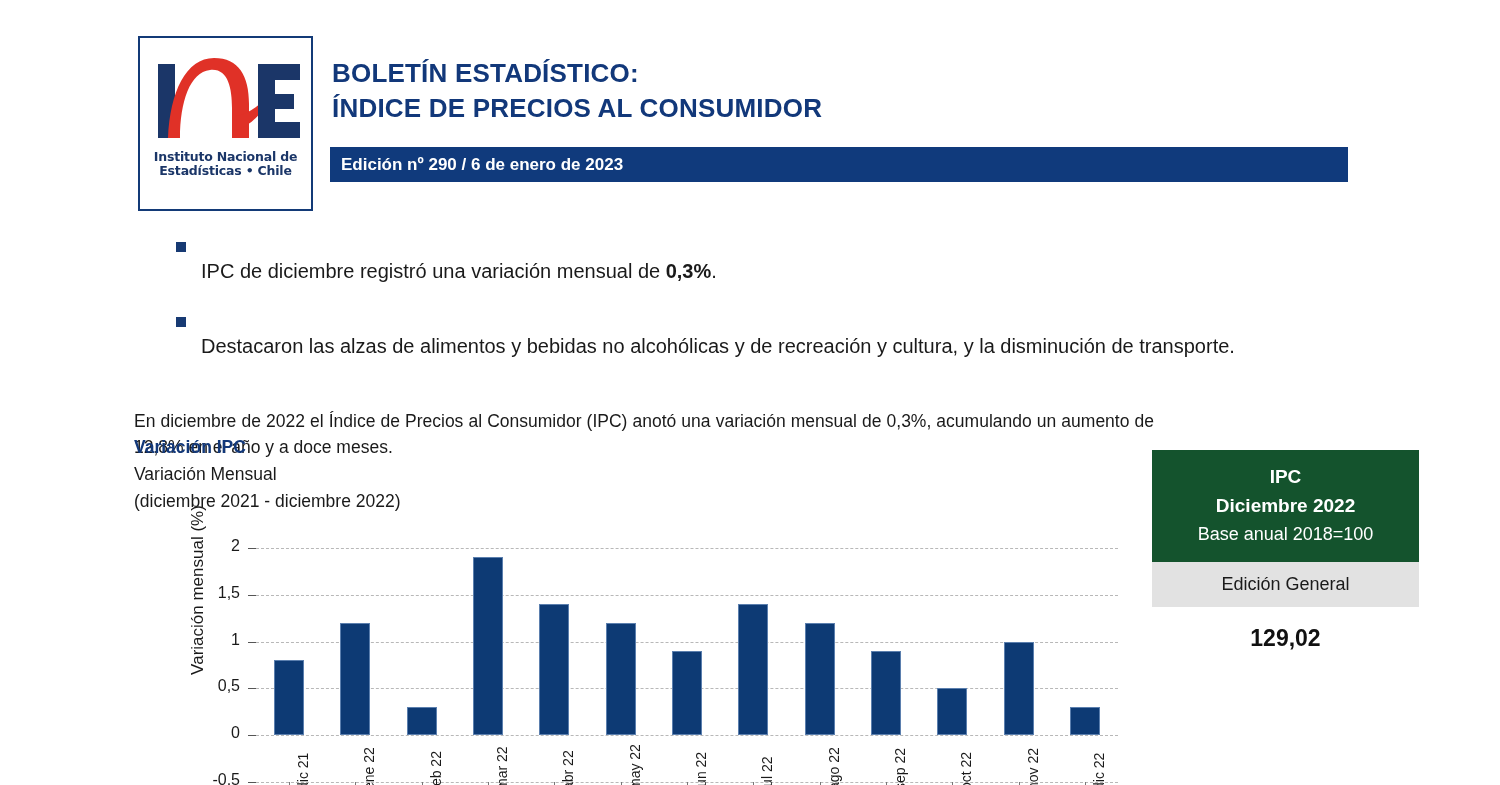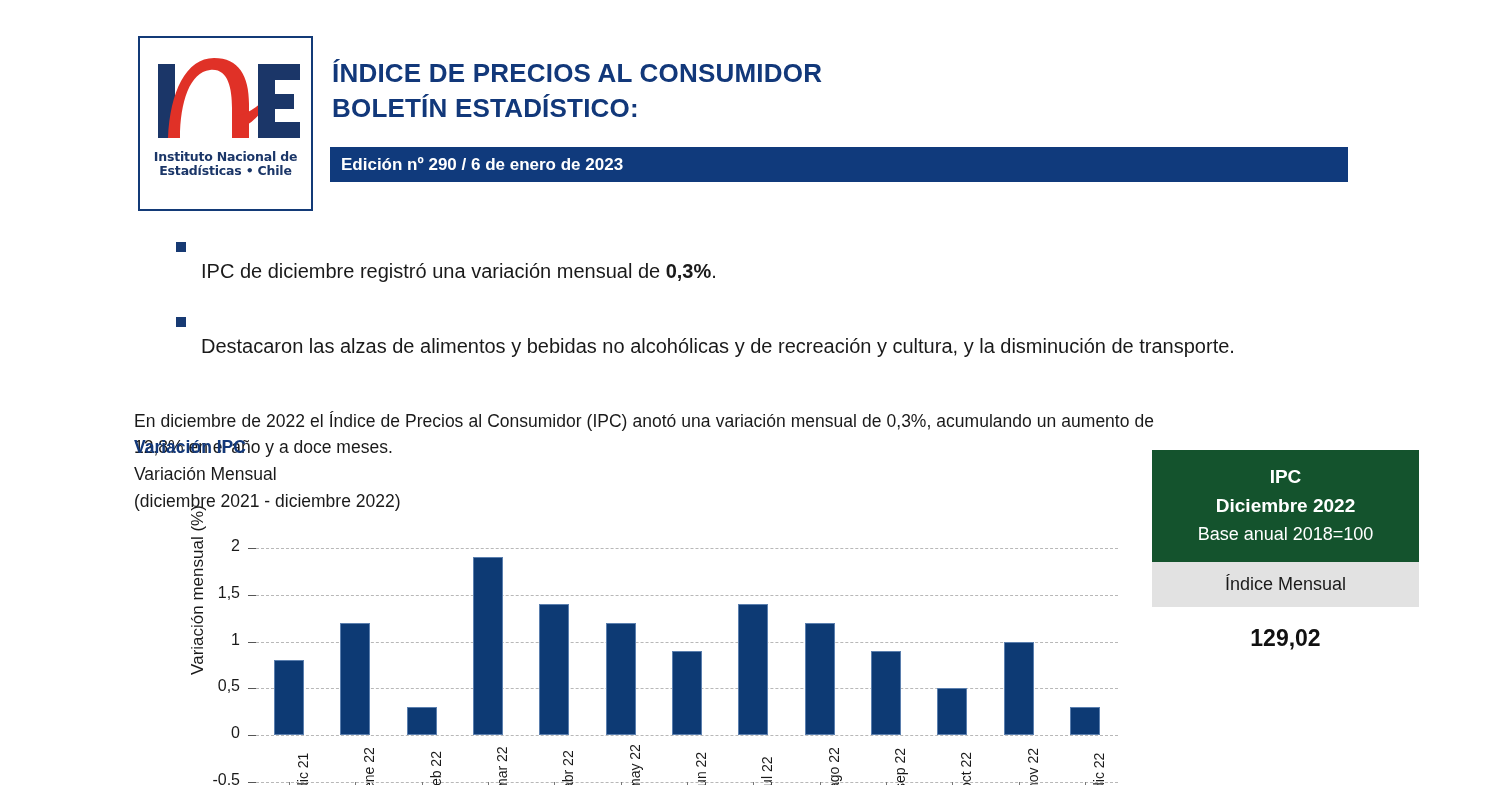--- a/index.html
+++ b/index.html
@@ -147,22 +147,22 @@
       <rect x="118" y="36" width="36" height="15" fill="#1b3668"></rect>
       <rect x="118" y="64" width="42" height="16" fill="#1b3668"></rect>
     </svg>
     <div id="logo-caption">
       <div>Instituto Nacional de</div>
       <div>Estadísticas • Chile</div>
     </div>
   </div>
 
   <div id="title-block">
+    <div class="title-line">BOLETÍN ESTADÍSTICO:</div>
     <div class="title-line">ÍNDICE DE PRECIOS AL CONSUMIDOR</div>
-    <div class="title-line">BOLETÍN ESTADÍSTICO:</div>
   </div>
 
   <div id="edition-bar">
     <div id="edition-text">Edición nº 290 / 6 de enero de 2023</div>
   </div>
 </div>
 
 <div id="bullets">
   <div class="bullet-row">
     <div class="bullet-sq"></div>
@@ -242,16 +242,16 @@
       <div class="xlab" style="left: 834.846px; top: 242px;">dic 22</div>
     </div>
 </div>
 
 <div id="sidecard">
   <div id="side-head">
     <div class="l1">IPC</div>
     <div class="l2">Diciembre 2022</div>
     <div class="l3">Base anual 2018=100</div>
   </div>
-  <div class="side-label">Índice Mensual</div>
+  <div class="side-label">Edición General</div>
   <div class="side-value">129,02</div>
   <div class="spacer-gap"></div>
 </div>
 
 </body></html>

